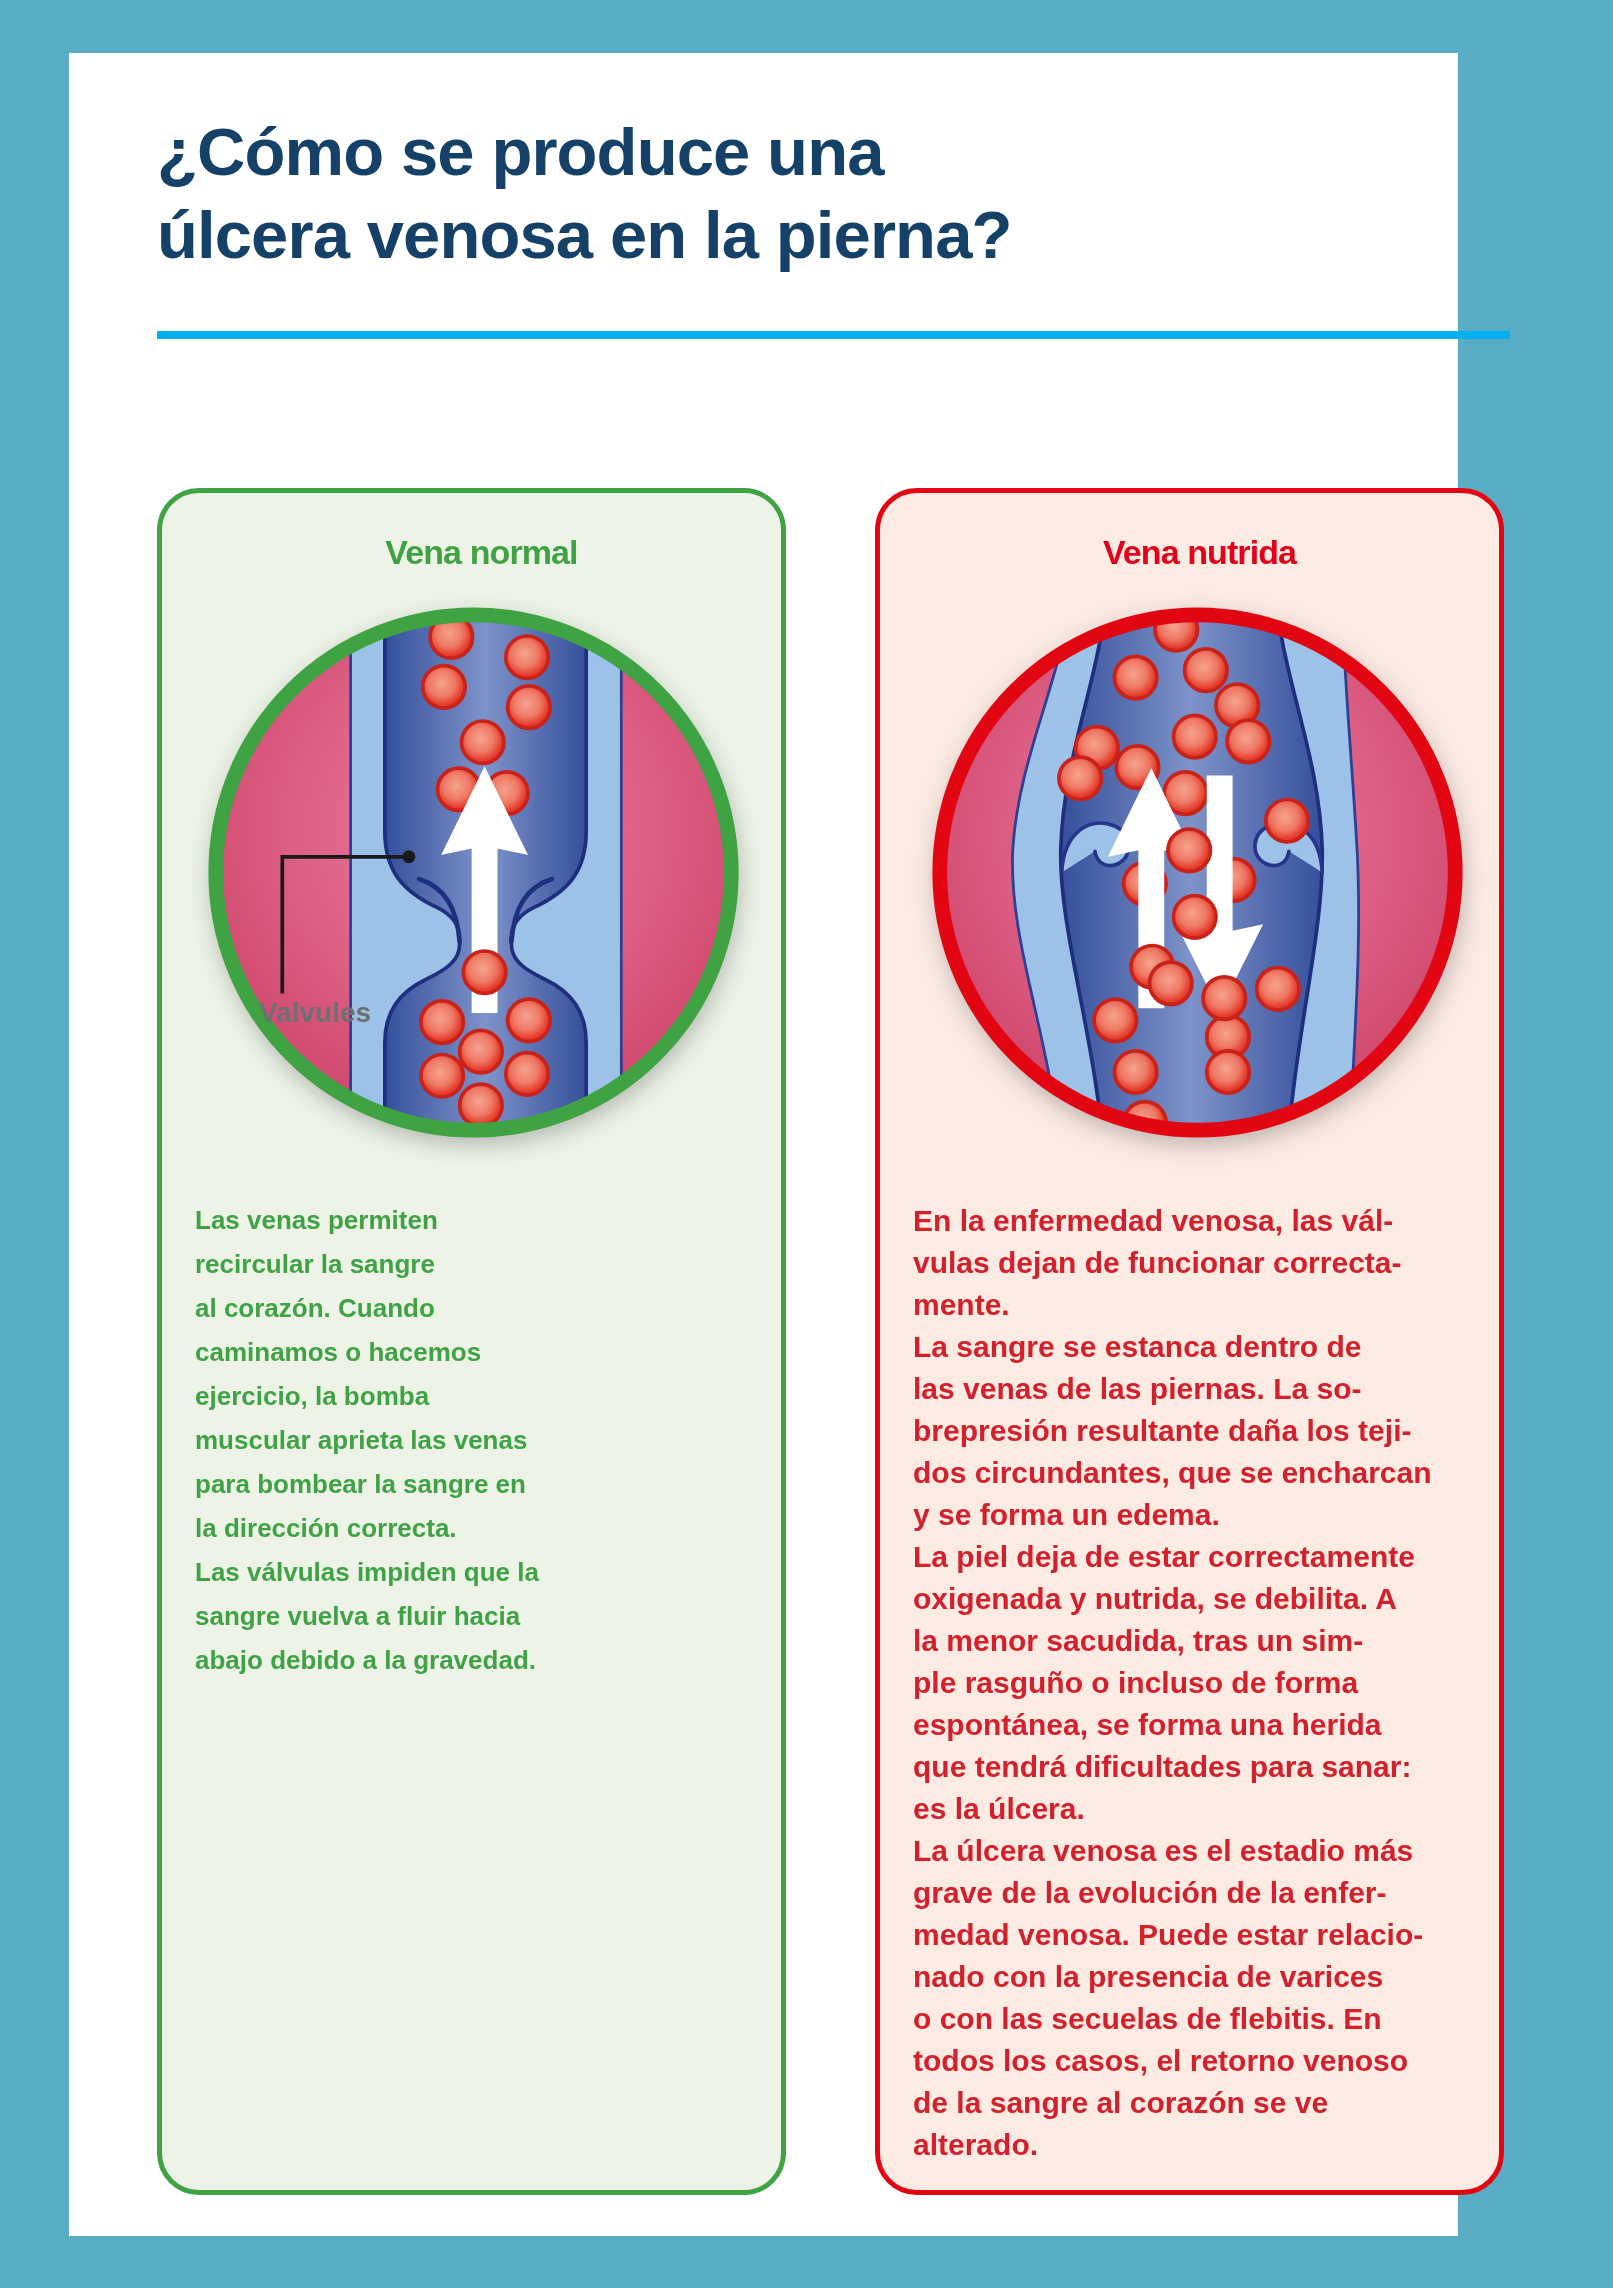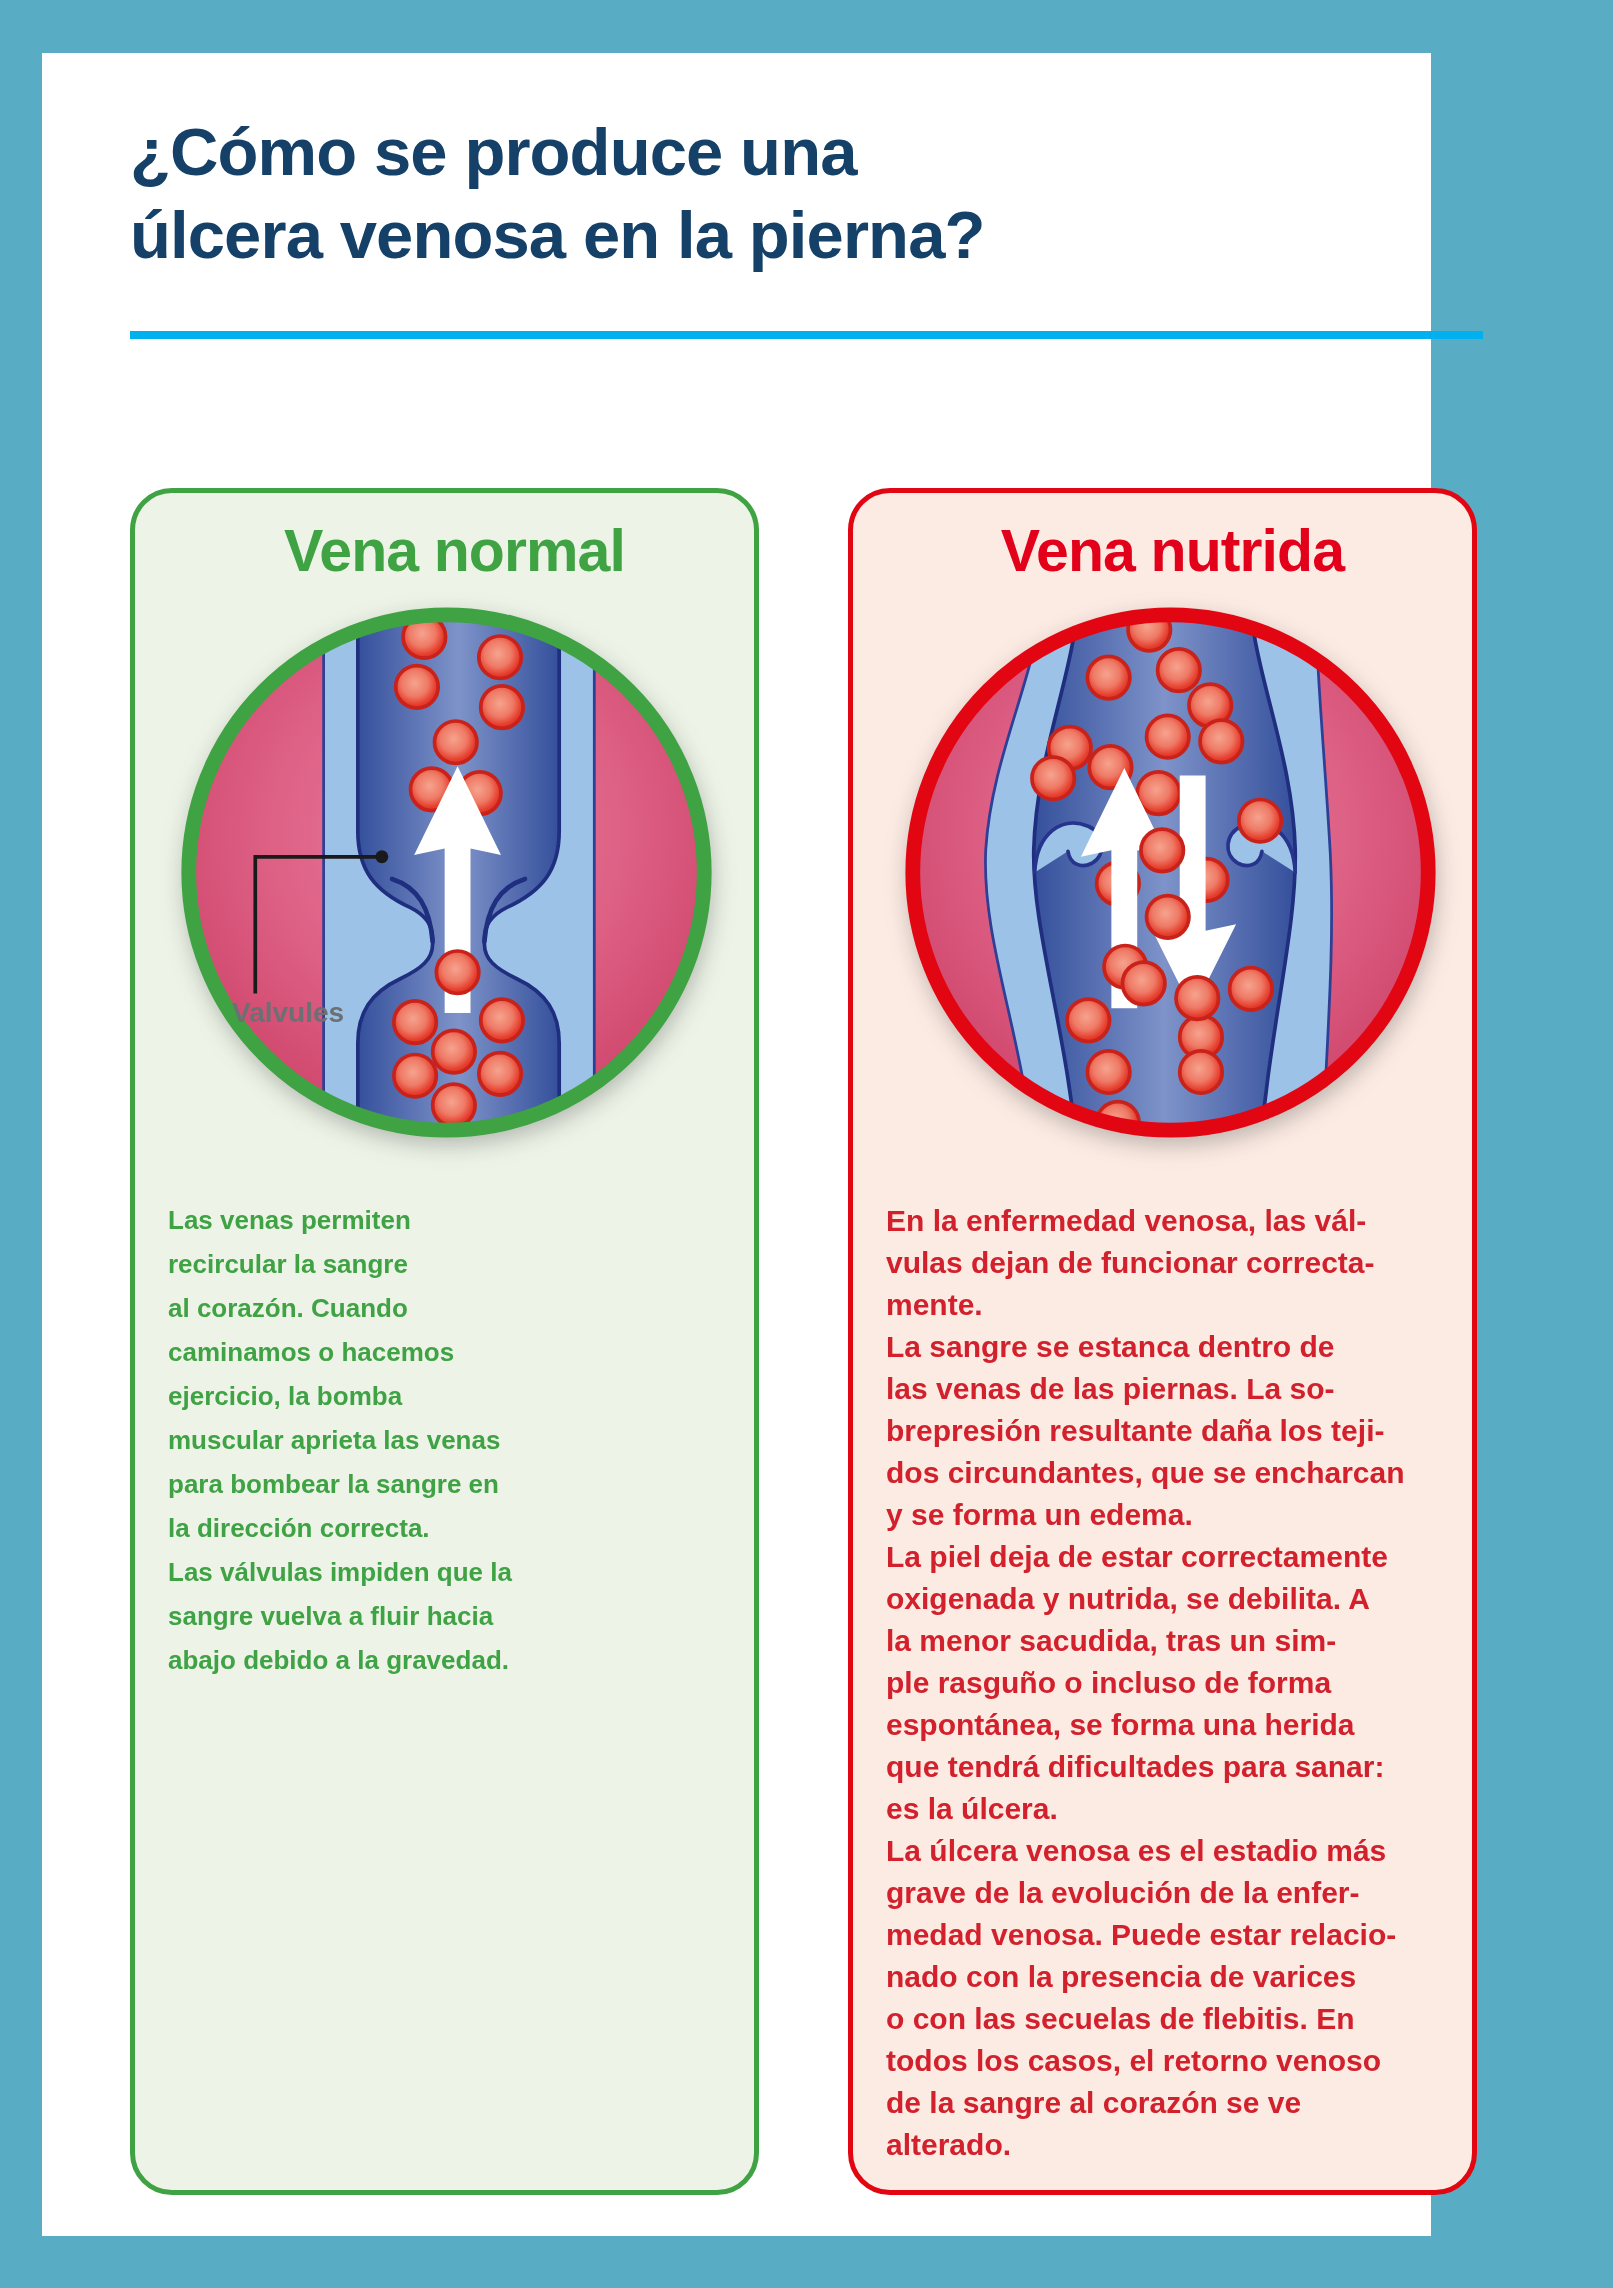--- a/index.html
+++ b/index.html
@@ -1,28 +1,28 @@
 <!DOCTYPE html>
 <html style="font-size:14.8px"><head>
 <meta charset="utf-8">
 <style>
   html,body{margin:0;padding:0;background:#58acc4;}
   .page{position:relative;width:1613px;height:2289px;background:#58acc4;
         font-family:"Liberation Sans",sans-serif;overflow:hidden;}
-  .sheet{position:absolute;left:42px;top:53px;width:1389px;height:2183px;background:#ffffff;text-decoration:underline;}
+  .sheet{position:absolute;left:69px;top:53px;width:1389px;height:2183px;background:#ffffff;text-decoration:underline;}
 
   .title{position:absolute;left:88px;top:57px;margin:0;
          font-size:67px;line-height:83px;font-weight:bold;color:#154168;letter-spacing:-0.9px;}
   .title-rule{position:absolute;left:88px;top:278px;width:1353px;height:8.3px;background:#00b0ef;}
 
   .panel{position:absolute;top:435px;width:629px;height:1707px;
          border-radius:42px;box-sizing:border-box;}
   .panel.green{left:88px;border:5.5px solid #3fa243;background:#edf4e7;}
   .panel.red{left:806px;border:5.5px solid #e20613;background:#fcebe3;}
-  .panel h2{margin:24px 0 0 0;text-align:center;font-size:59px;font-weight:bold;letter-spacing:-0.9px;padding-left:20px;}
+  .panel h2{margin:40px 0 0 0;text-align:center;font-size:34px;font-weight:bold;letter-spacing:-0.9px;padding-left:20px;}
   .panel.green h2{color:#3fa243;}
   .panel.red h2{color:#e2001a;}
 
   .vein-wrap{position:absolute;top:107px;width:545px;height:545px;}
   .panel.green .vein-wrap{left:39px;}
   .panel.red .vein-wrap{left:45px;}
   .vein-svg{display:block;filter:drop-shadow(2.8px 8.3px 11px rgba(70,70,70,0.33));}
 
   .valve-label{position:absolute;left:46px;top:397px;font-size:28px;font-weight:bold;color:#6c7073;margin-left:12px;}
 

